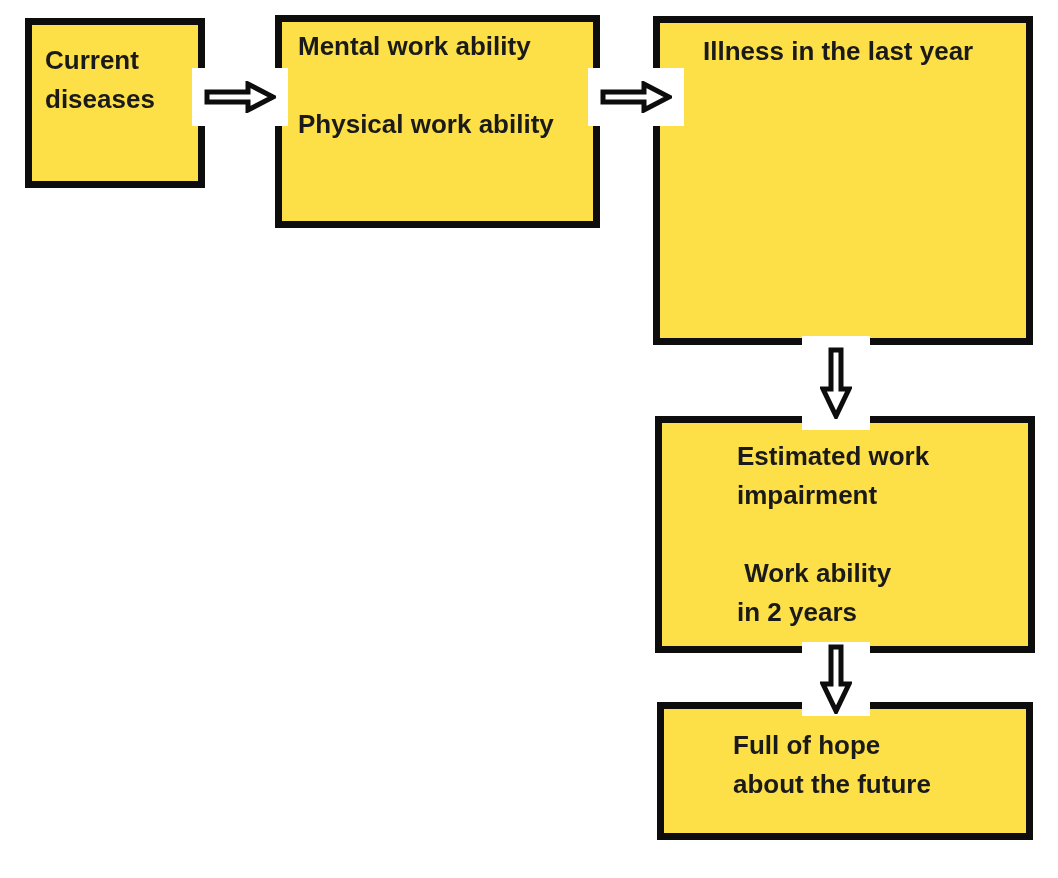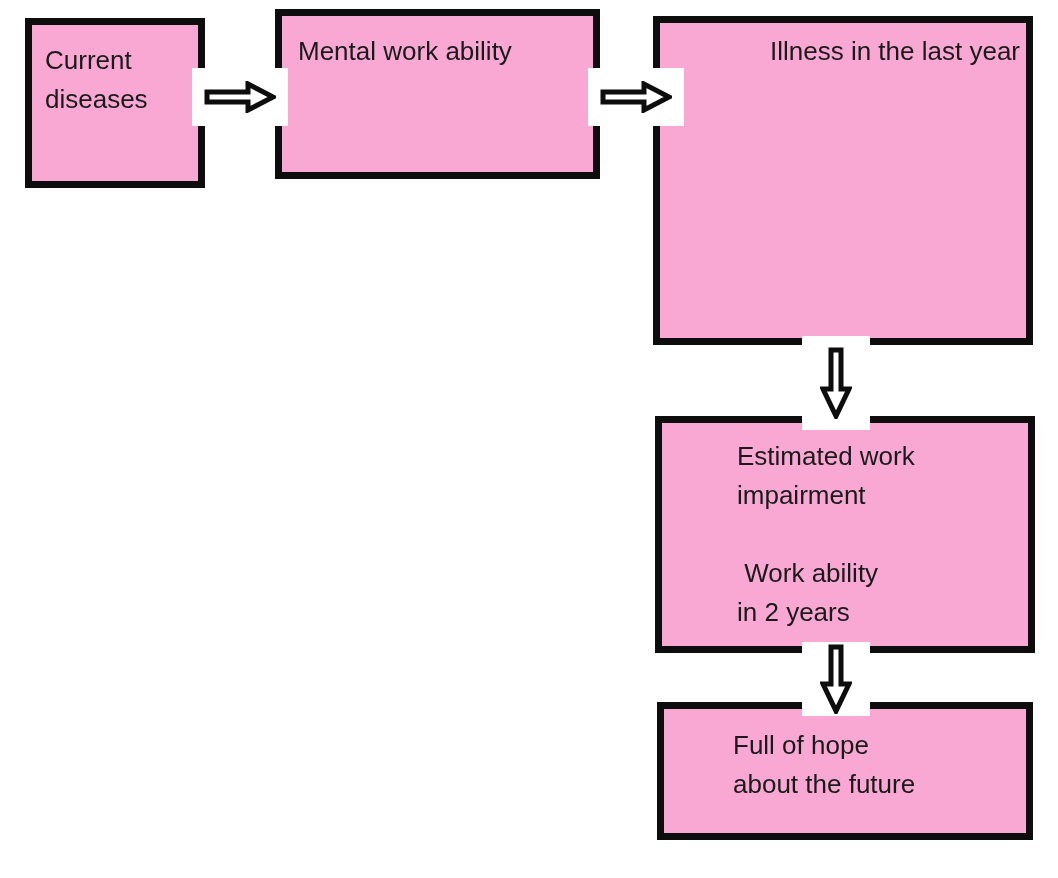--- a/index.html
+++ b/index.html
@@ -11,37 +11,37 @@
     position: relative;
     width: 1058px;
     height: 878px;
     background: #ffffff;
     overflow: hidden;
     font-family: "Liberation Sans", sans-serif;
   }
   .fbox {
     position: absolute;
     border: 7px solid #0d0d0d;
-    background: #f9a8d4;
+    background: #fde047;
     box-sizing: border-box;
     color: #1a1a1a;
-    font-weight: 400;
+    font-weight: 700;
     font-size: 26px;
     line-height: 39px;
   }
   .para {
     margin: 0 0 39px 0;
     white-space: pre-wrap;
   }
   .para:last-child { margin-bottom: 0; }
 
   
   .box1 { left: 25px;  top: 18px;  width: 180px; height: 170px; padding: 16px 6px 0 13px; }
-  .box2 { left: 275px; top: 9px;  width: 325px; height: 170px; padding: 16px 6px 0 16px; }
-  .box3 { left: 653px; top: 16px;  width: 380px; height: 329px; padding: 9px 6px 0 43px; text-align: right; }
+  .box2 { left: 275px; top: 15px;  width: 325px; height: 213px; padding: 5px 6px 0 16px; }
+  .box3 { left: 653px; top: 16px;  width: 380px; height: 329px; padding: 9px 6px 0 43px; }
   .box4 { left: 655px; top: 416px; width: 380px; height: 237px; padding: 14px 22px 0 75px; }
   .box5 { left: 657px; top: 702px; width: 376px; height: 138px; padding: 17px 6px 14px 69px; }
 
   
   .arrow-wrap {
     position: absolute;
     background: #ffffff;
     display: flex;
     align-items: center;
     justify-content: center;
@@ -64,20 +64,21 @@
 
 <div class="canvas">
 
   <div class="fbox box1">
     <div class="para">Current
 diseases</div>
   </div>
 
   <div class="fbox box2">
     <div class="para">Mental work ability</div>
+    <div class="para">Physical work ability</div>
   </div>
 
   <div class="fbox box3">
     <div class="para">Illness in the last year</div>
   </div>
 
   <div class="fbox box4">
     <div class="para">Estimated work
 impairment</div>
     <div class="para"> Work ability

